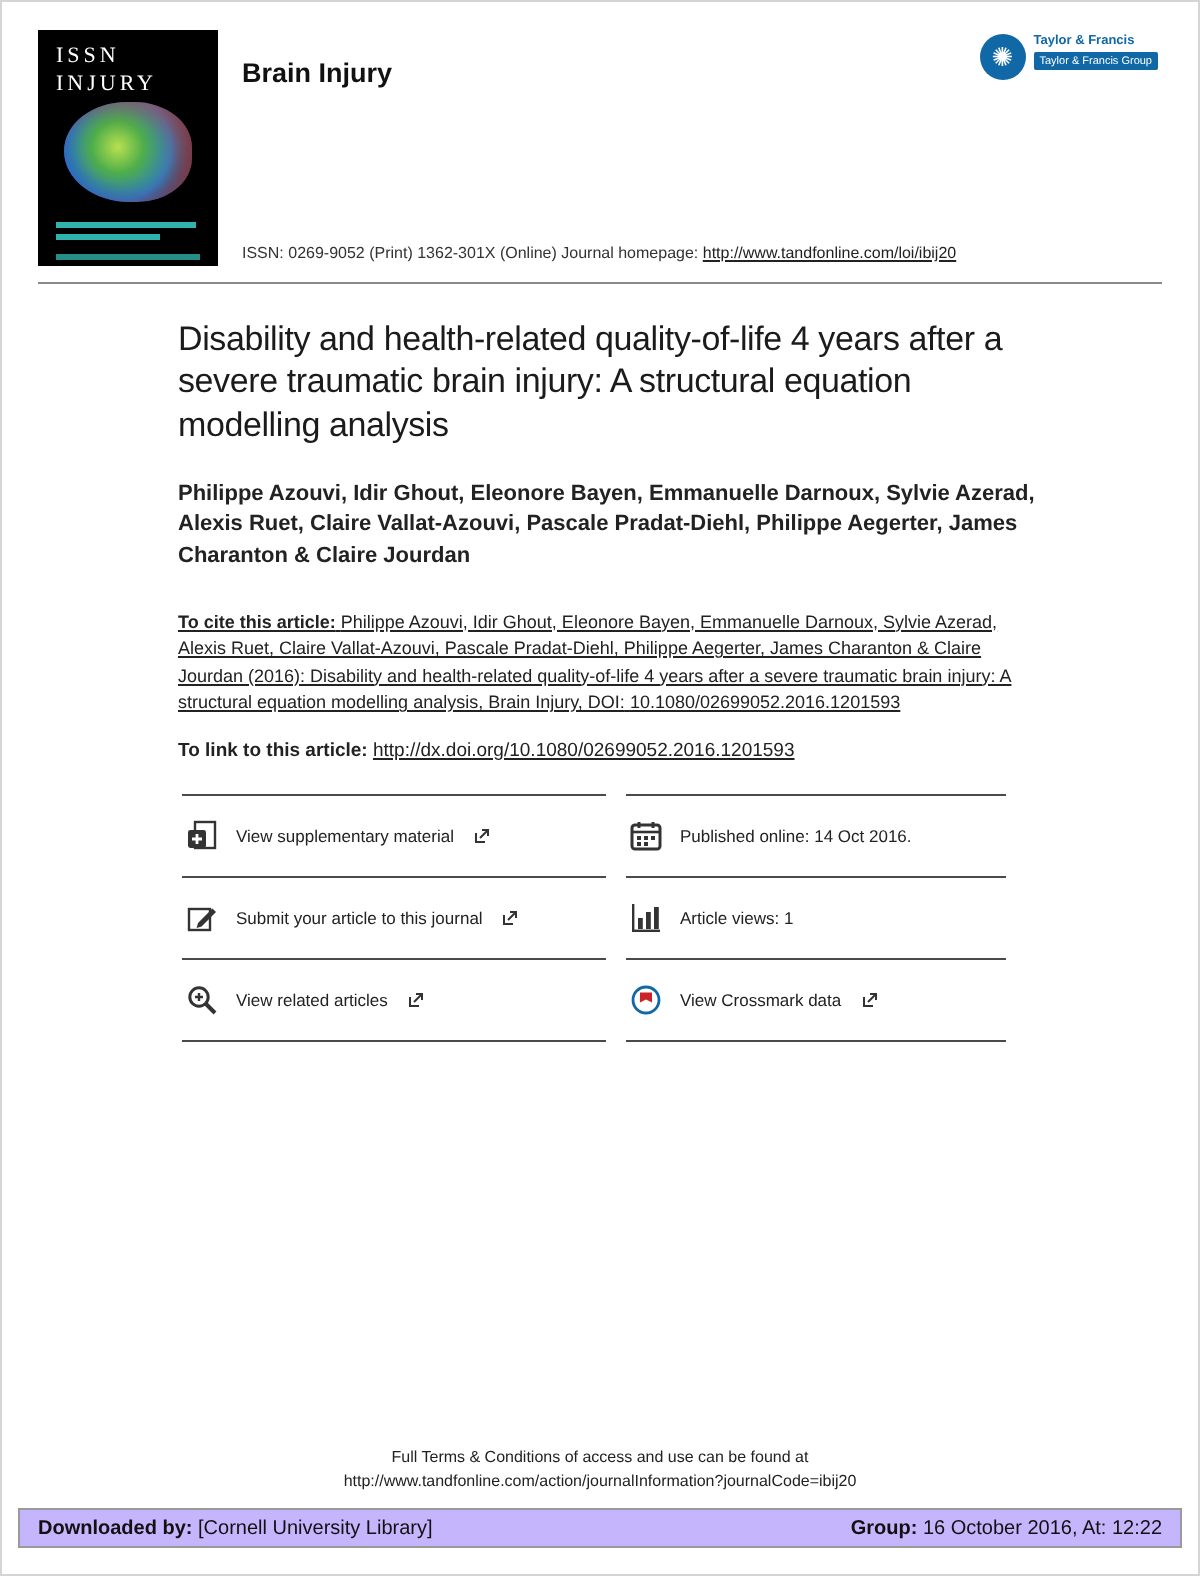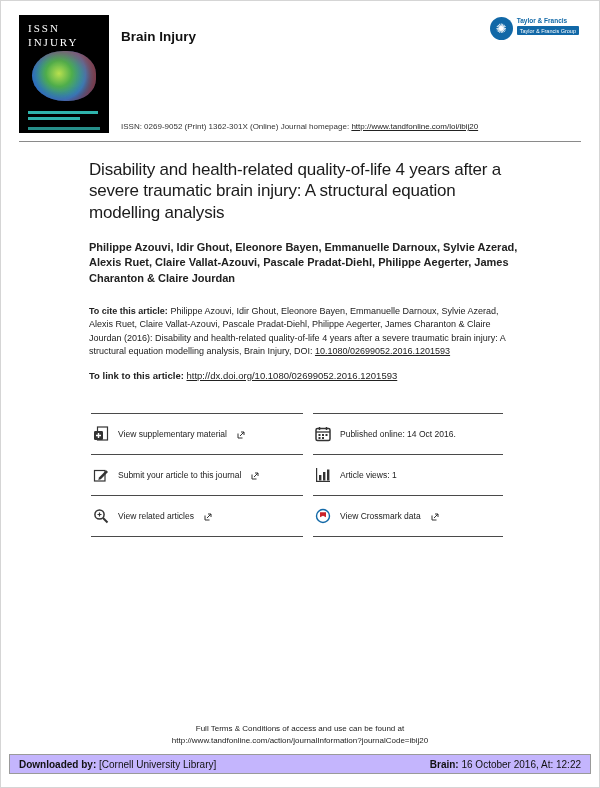--- a/index.html
+++ b/index.html
@@ -32,26 +32,26 @@
   .tf-group{background:#1168a7;color:#fff;font-size:5.5px;padding:1.5px 3px;margin-top:2px;border-radius:1px;white-space:nowrap;}
 
   .issn{position:absolute;left:120px;top:121px;font-size:8px;color:#333;}
   .issn a, .u{color:#222;text-decoration:underline;cursor:pointer;}
   .head-rule{position:absolute;left:18px;right:18px;top:140px;border-top:1px solid #8a8a8a;}
 
   
   .main{position:absolute;left:88px;top:158px;width:434px;}
   .title{font-size:17px;font-weight:normal;line-height:1.25;color:#1b1b1b;letter-spacing:-0.2px;}
   .authors{margin-top:17px;font-size:11px;font-weight:bold;line-height:1.42;color:#222;}
-  .cite{margin-top:18px;font-size:9px;line-height:1.5;color:#222;}
+  .cite{margin-top:18px;font-size:9px;line-height:1.5;color:#222;text-decoration:underline;}
   .lbl{font-weight:bold;}
   .link-line{margin-top:11px;font-size:9.5px;}
 
   
-  .action-grid{margin-top:32px;margin-left:2px;display:grid;grid-template-columns:212px 190px;column-gap:10px;}
+  .action-grid{margin-top:16px;margin-left:2px;display:grid;grid-template-columns:212px 190px;column-gap:10px;}
   .action-cell{display:flex;align-items:center;gap:9px;padding:10px 2px;
     border-top:1.3px solid #4a4a4a;min-height:20px;cursor:pointer;}
   .action-cell.last{border-bottom:1.3px solid #4a4a4a;}
   .action-label{font-size:8.5px;color:#222;}
   .aicon{flex:0 0 auto;display:inline-flex;}
   .ext{flex:0 0 auto;margin-left:1px;}
 
   
   .terms{position:absolute;left:0;right:0;top:722px;text-align:center;font-size:8px;line-height:1.55;color:#222;}
   .download-bar{position:absolute;left:8px;right:8px;top:753px;height:20px;background:#c4b5fd;
@@ -214,18 +214,18 @@
     <div>Full Terms &amp; Conditions of access and use can be found at</div>
     <div>http://www.tandfonline.com/action/journalInformation?journalCode=ibij20</div>
   </div>
 
   <div class="download-bar">
     <span>
       <span class="lbl">Downloaded by:</span>
       <span>[Cornell University Library]</span>
     </span>
     <span>
-      <span class="lbl">Brain:</span>
+      <span class="lbl">Group:</span>
       <span>16 October 2016, At: 12:22</span>
     </span>
   </div>
 
 </div>
 
 </body></html>

